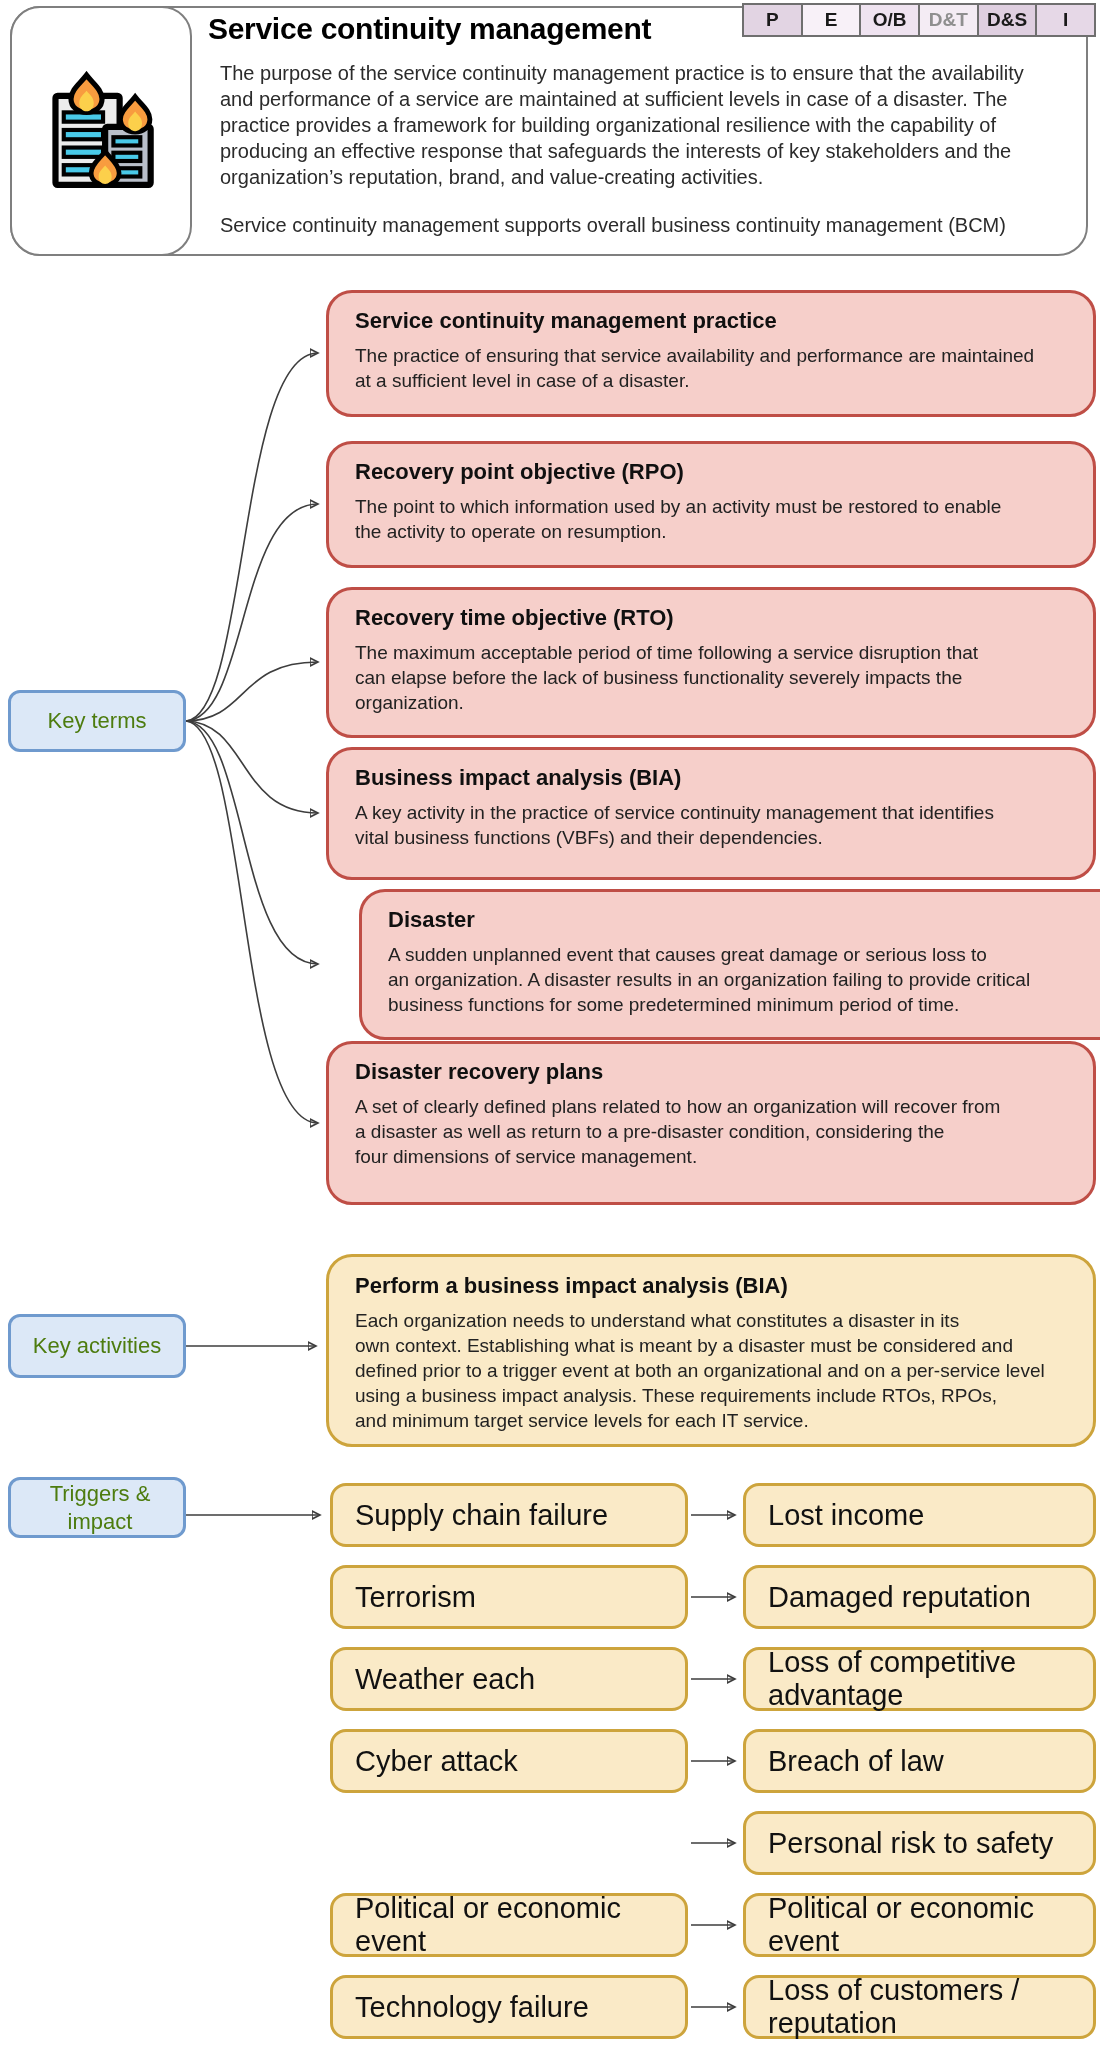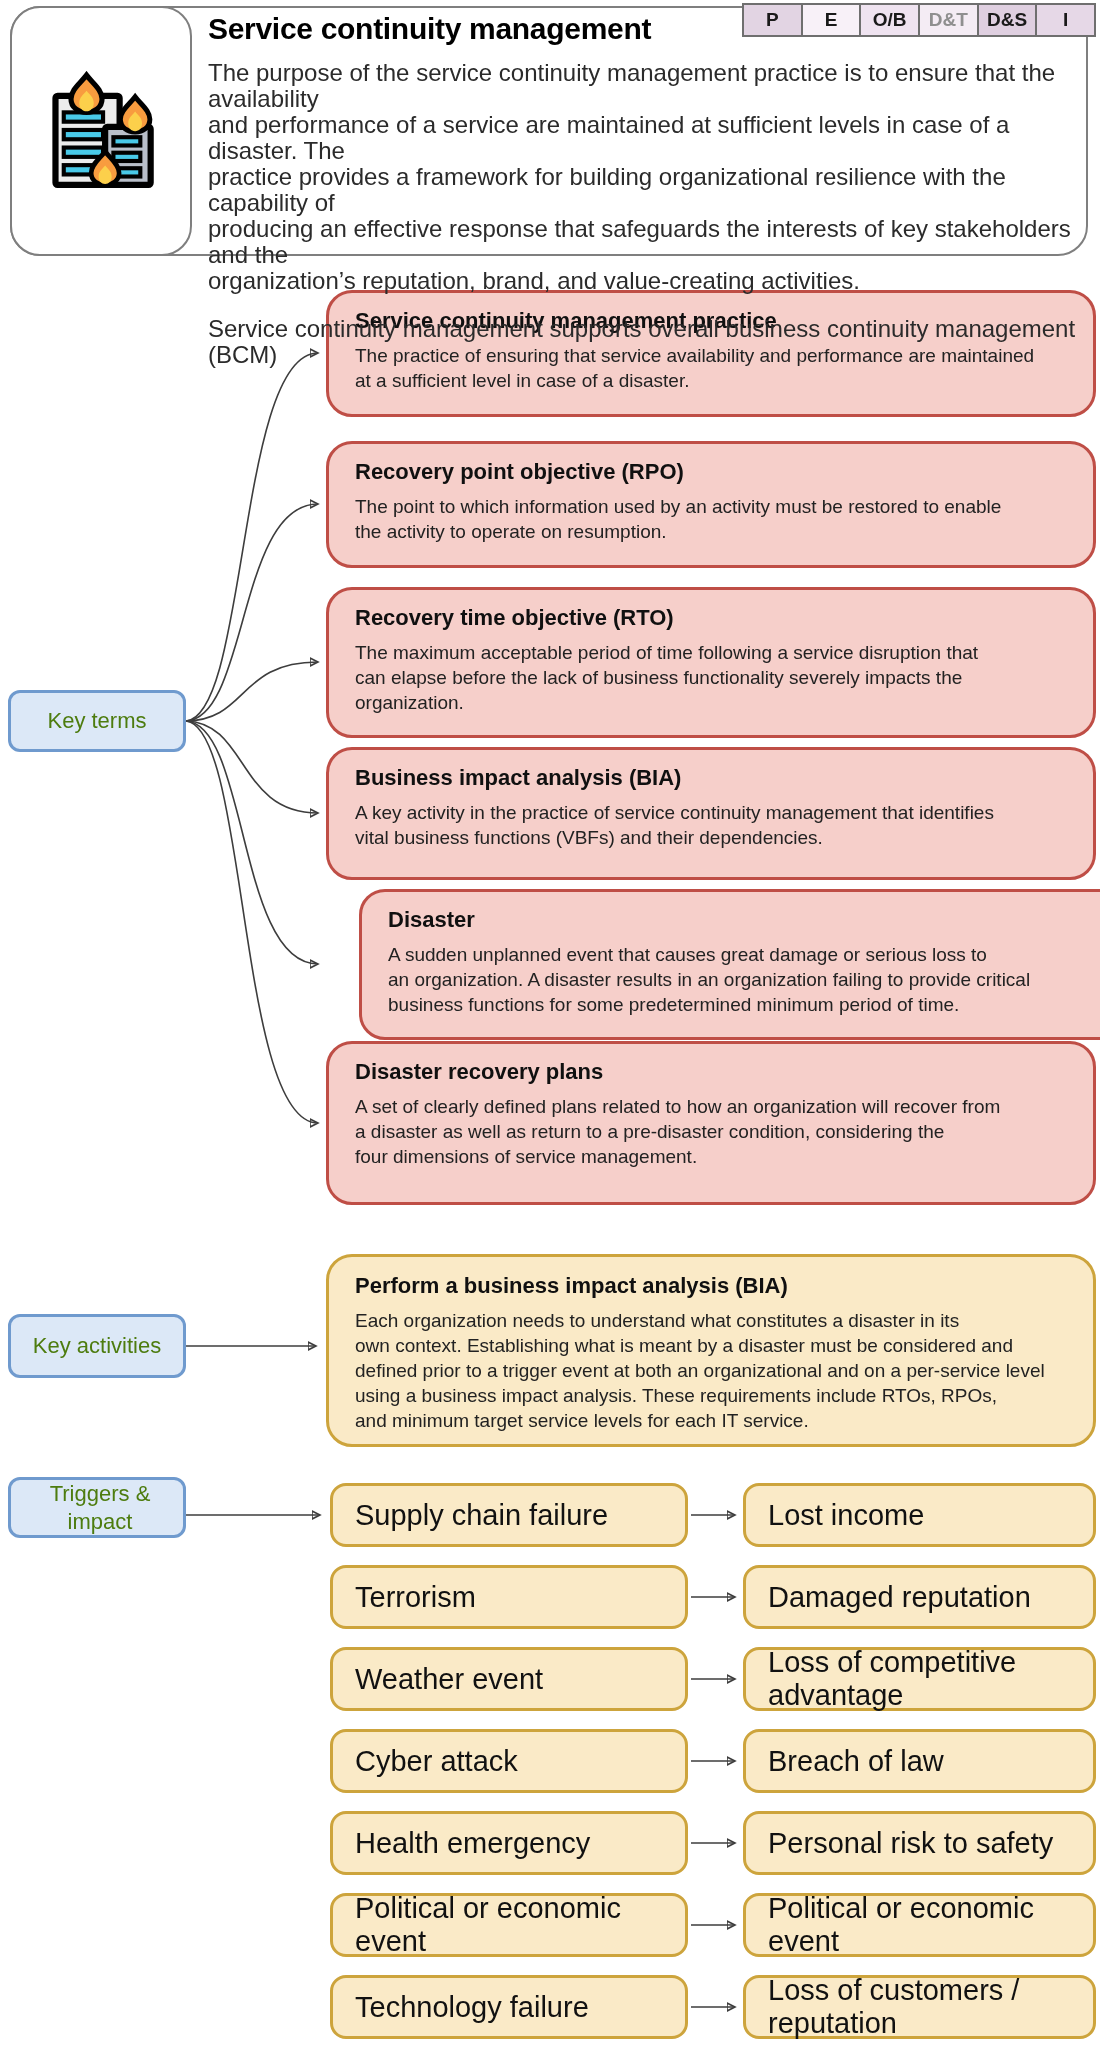--- a/index.html
+++ b/index.html
@@ -12,21 +12,21 @@
 
   
   .header-card{position:absolute;left:10px;top:6px;width:1078px;height:250px;
                border:2px solid var(--card-border);border-radius:30px;background:#fff;
                box-sizing:border-box;z-index:2;}
   .icon-box{position:absolute;left:10px;top:6px;width:182px;height:250px;
             border:2px solid var(--card-border);border-radius:30px;background:#fff;
             box-sizing:border-box;z-index:3;display:flex;align-items:center;justify-content:center;}
   .header-text{position:absolute;left:208px;top:12px;width:870px;z-index:3;}
   .header-text h1{margin:0;font-size:30px;font-weight:700;color:#000;letter-spacing:-0.3px;}
-  .header-text p{margin:14px 0 0;font-size:24px;line-height:26px;color:#2b2b2b;white-space:pre-line;}
+  .header-text p{margin:14px 12px 0;font-size:20px;line-height:26px;color:#2b2b2b;white-space:pre-line;}
   .header-text p.note{margin-top:22px;}
 
   
   .badges{position:absolute;left:742px;top:3px;width:354px;height:34px;display:flex;z-index:4;}
   .badge{flex:1 1 0;border:2px solid #6f6f6f;margin-left:-2px;display:flex;
          align-items:center;justify-content:center;font-size:19px;font-weight:600;
          box-sizing:border-box;}
   .badge:first-child{margin-left:0;}
 
   
@@ -185,24 +185,23 @@
 own context. Establishing what is meant by a disaster must be considered and
 defined prior to a trigger event at both an organizational and on a per-service level
 using a business impact analysis. These requirements include RTOs, RPOs,
 and minimum target service levels for each IT service.</p>
   </div>
 
   <div class="mini-box mini-left row-0">Supply chain failure</div>
   <div class="mini-box mini-right row-0">Lost income</div>
   <div class="mini-box mini-left row-1">Terrorism</div>
   <div class="mini-box mini-right row-1">Damaged reputation</div>
-  <div class="mini-box mini-left row-2">Weather event</div>
+  <div class="mini-box mini-left row-2">Weather each</div>
   <div class="mini-box mini-right row-2">Loss of competitive advantage</div>
   <div class="mini-box mini-left row-3">Cyber attack</div>
   <div class="mini-box mini-right row-3">Breach of law</div>
-  <div class="mini-box mini-left row-4">Health emergency</div>
   <div class="mini-box mini-right row-4">Personal risk to safety</div>
   <div class="mini-box mini-left row-5">Political or economic event</div>
   <div class="mini-box mini-right row-5">Political or economic event</div>
   <div class="mini-box mini-left row-6">Technology failure</div>
   <div class="mini-box mini-right row-6">Loss of customers / reputation</div>
 
 </div>
 
 </body></html>

